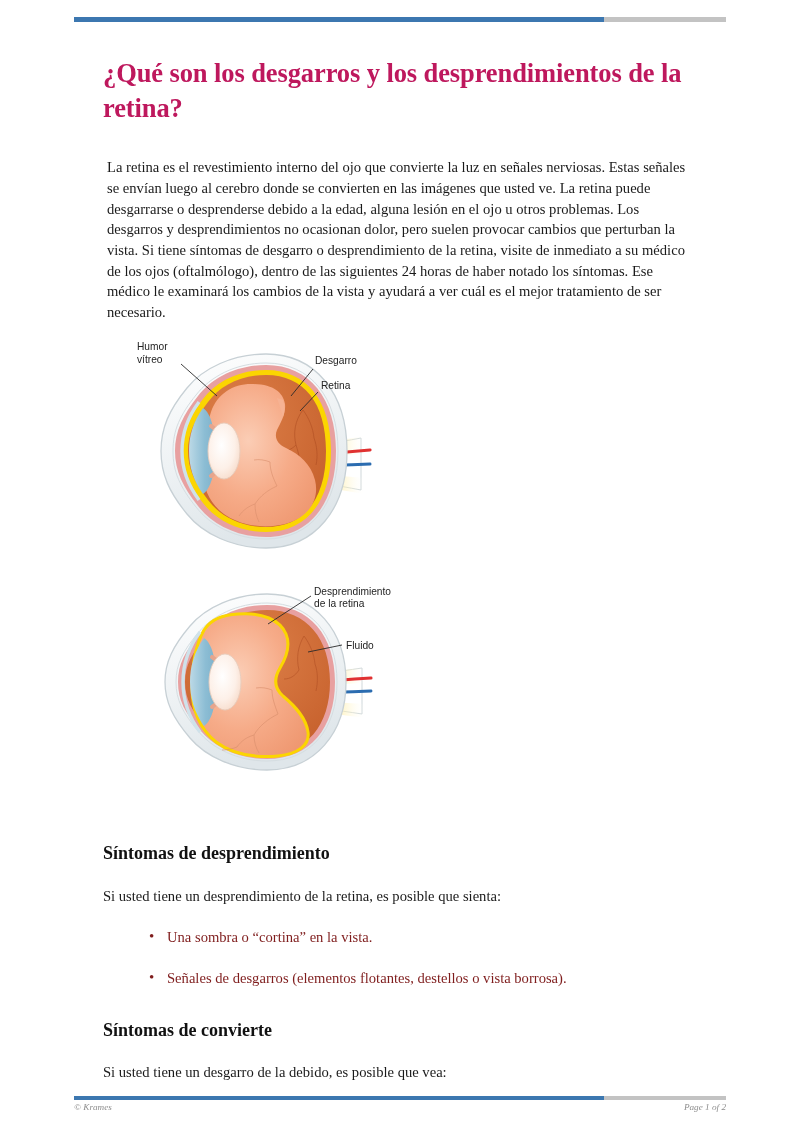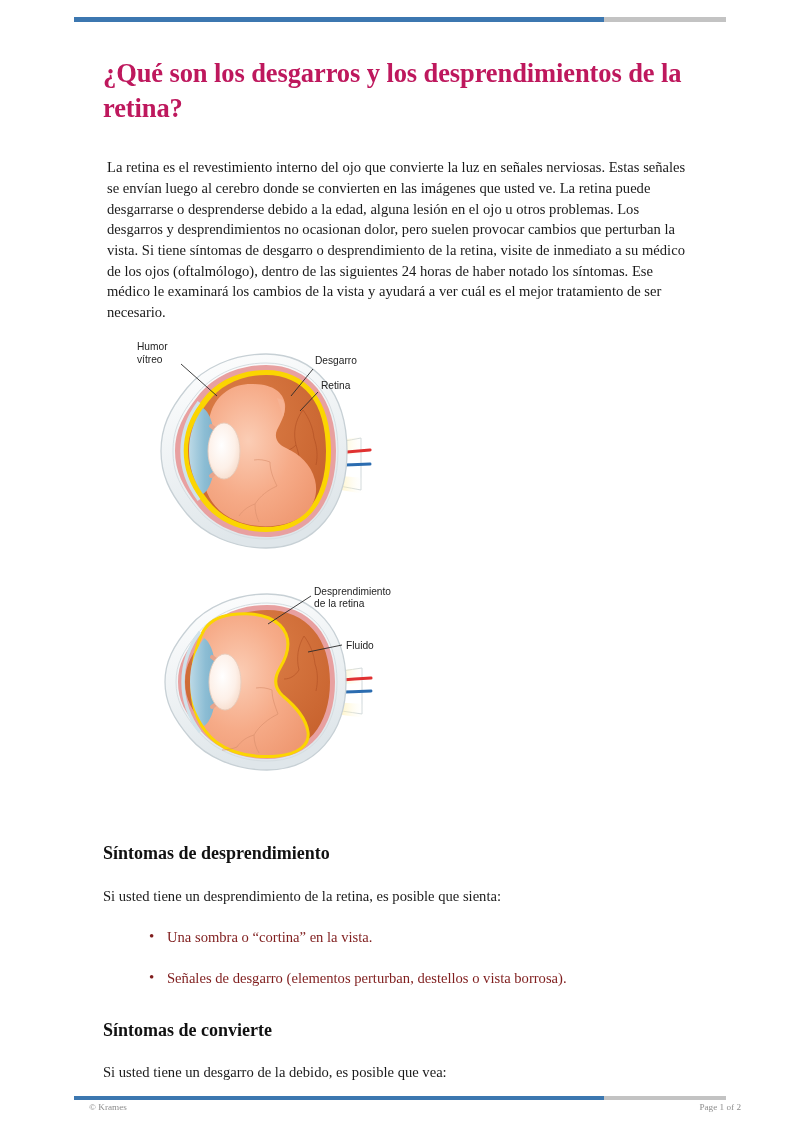--- a/index.html
+++ b/index.html
@@ -138,26 +138,27 @@
     height: 100%;
     background: #3c77b0;
   }
   .footer-rule .seg-grey {
     flex: 1;
     height: 100%;
     background: #c3c3c3;
   }
   .footer-text {
     position: absolute;
-    left: 89px;
+    left: 74px;
     top: 1102px;
     width: 652px;
     display: flex;
     justify-content: space-between;
     font-family: "Liberation Serif", serif;
+    font-style: italic;
     font-size: 9.2px;
     color: #8d8d8d;
   }
 </style>
 </head>
 <body>
 
 <div class="header-rule">
   <div class="seg-blue"></div>
   <div class="seg-grey"></div>
@@ -170,21 +171,21 @@
   <p class="lead">La retina es el revestimiento interno del ojo que convierte la luz en señales nerviosas. Estas señales se envían luego al cerebro donde se convierten en las imágenes que usted ve. La retina puede desgarrarse o desprenderse debido a la edad, alguna lesión en el ojo u otros problemas. Los desgarros y desprendimientos no ocasionan dolor, pero suelen provocar cambios que perturban la vista. Si tiene síntomas de desgarro o desprendimiento de la retina, visite de inmediato a su médico de los ojos (oftalmólogo), dentro de las siguientes 24 horas de haber notado los síntomas. Ese médico le examinará los cambios de la vista y ayudará a ver cuál es el mejor tratamiento de ser necesario.</p>
 
   <div style="height:516px"></div>
 
   <h2 class="section-title h-desprendimiento">Síntomas de desprendimiento</h2>
 
   <p class="body-text" style="padding-top:22px">Si usted tiene un desprendimiento de la retina, es posible que sienta:</p>
 
   <ul class="sym-list">
     <li>Una sombra o “cortina” en la vista.</li>
-    <li>Señales de desgarro (elementos perturban, destellos o vista borrosa).</li>
+    <li>Señales de desgarros (elementos flotantes, destellos o vista borrosa).</li>
   </ul>
 
   <h2 class="section-title" style="margin-top:31px">Síntomas de convierte</h2>
 
   <p class="body-text" style="padding-top:21px">Si usted tiene un desgarro de la debido, es posible que vea:</p>
 
 </div>
 
 <div class="figure-1">
 <svg width="285" height="225" viewBox="0 0 285 225" xmlns="http://www.w3.org/2000/svg">

